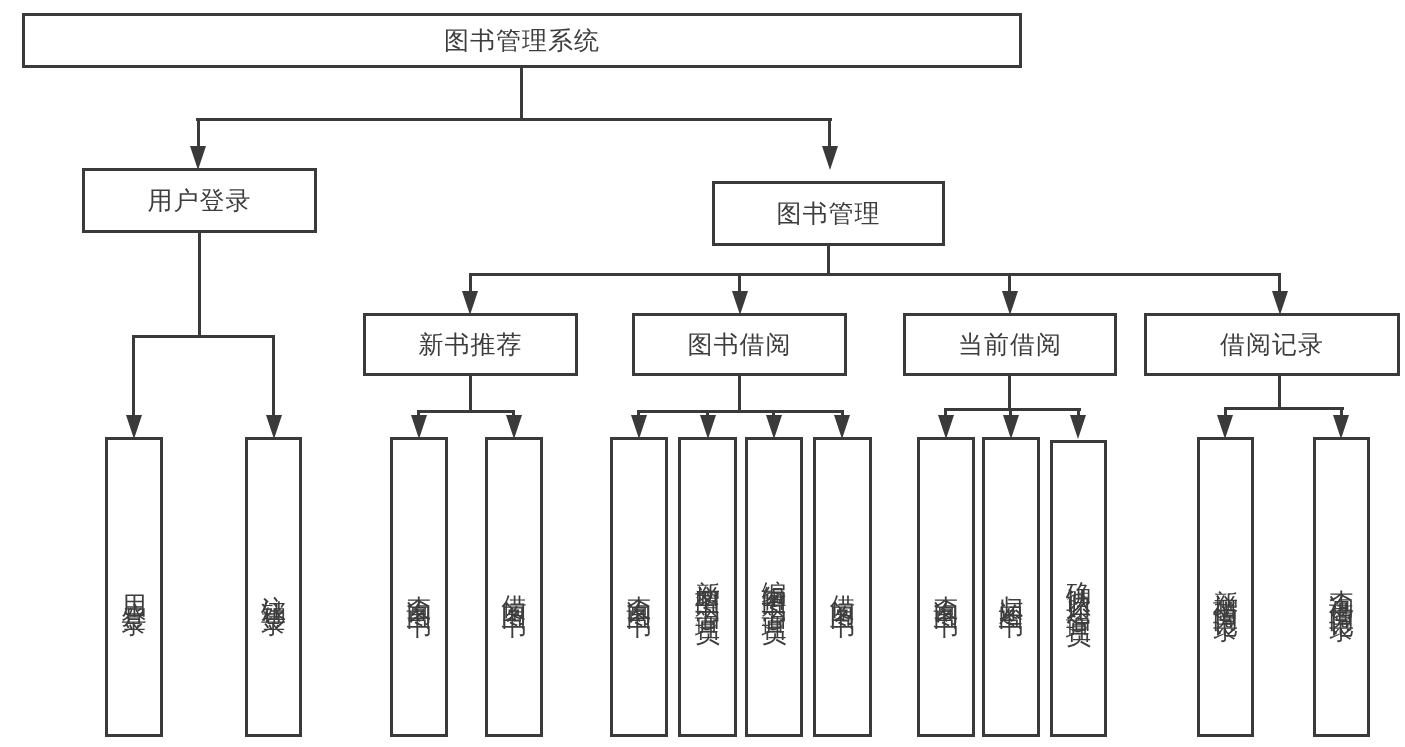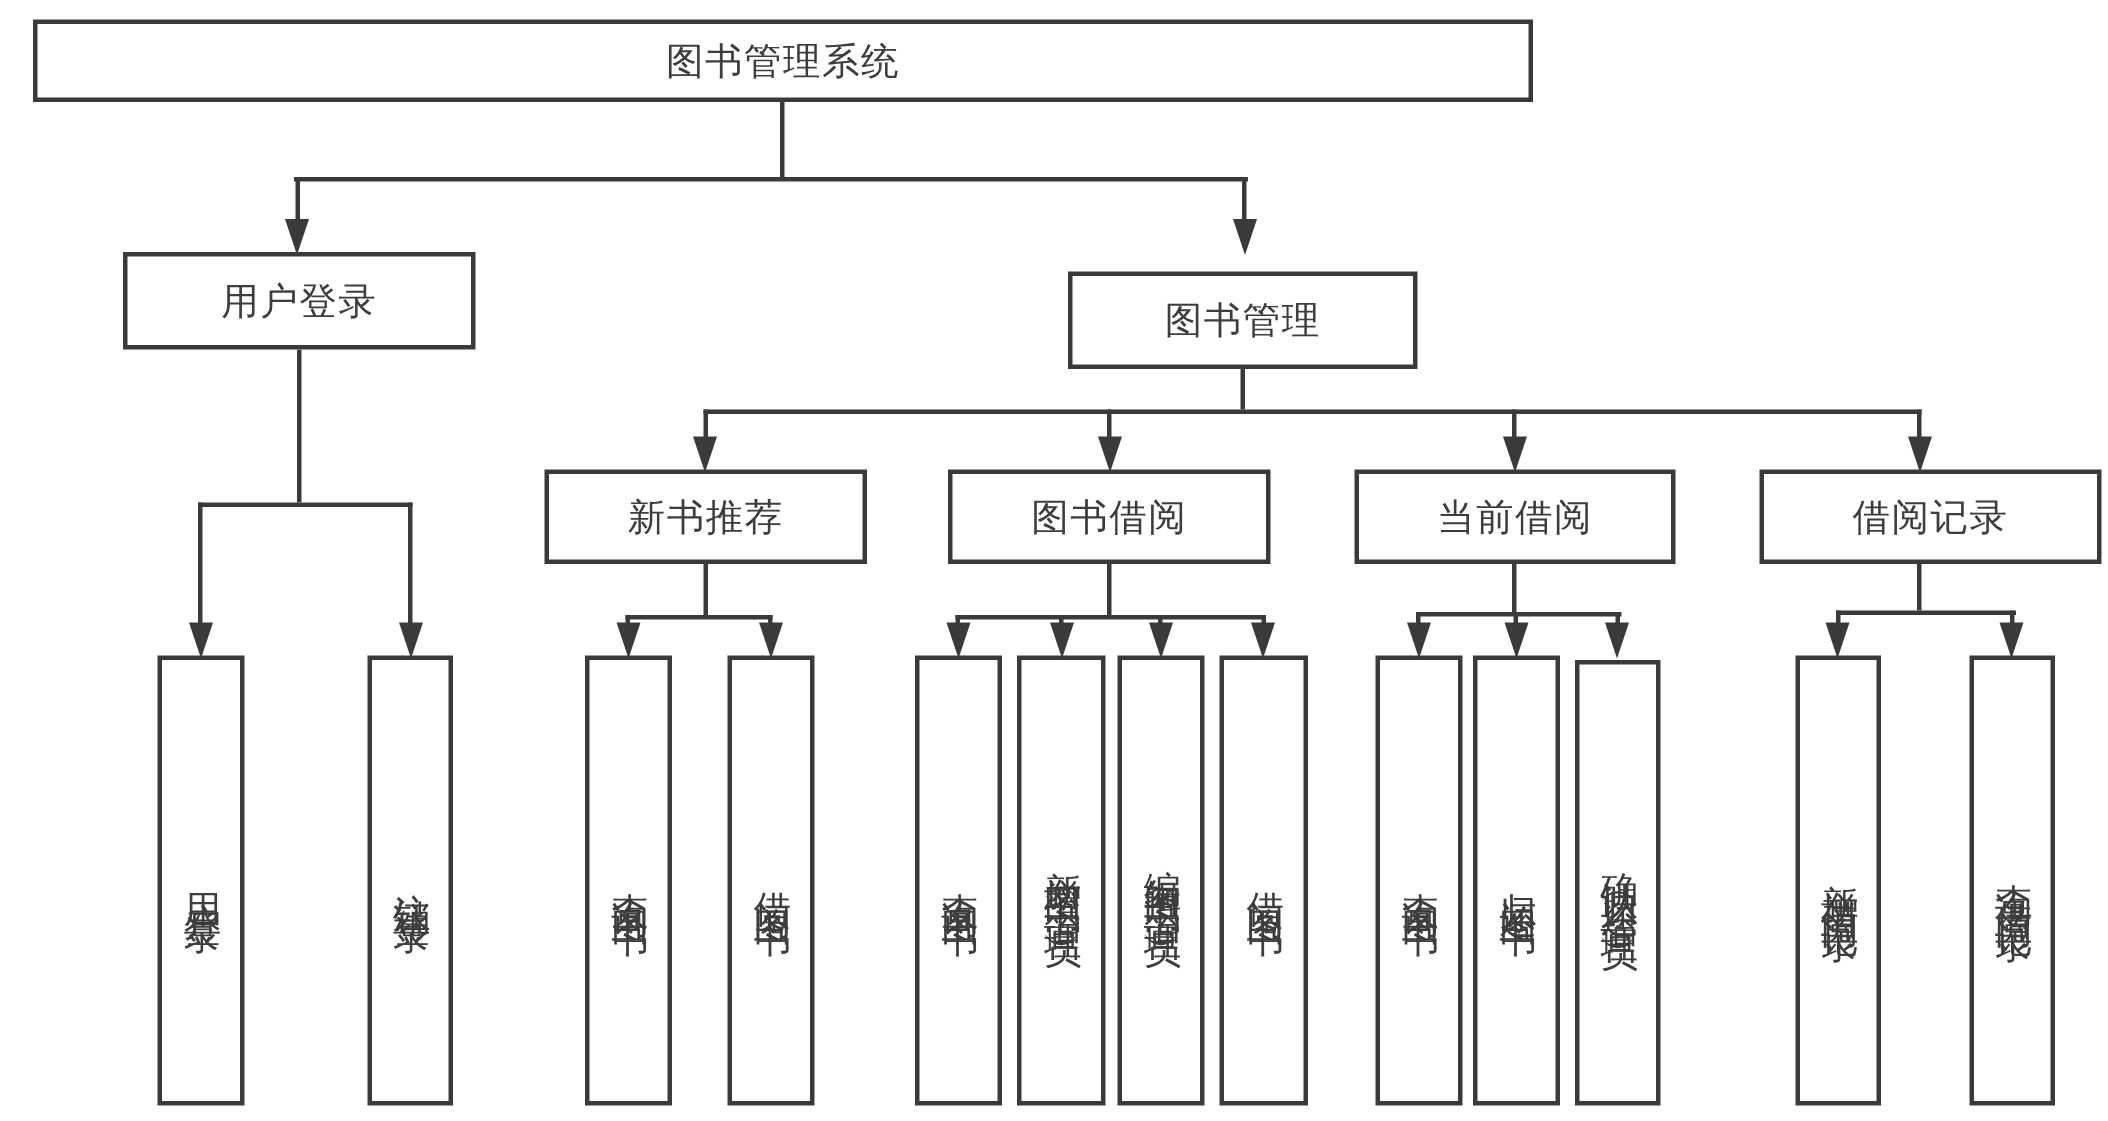--- a/index.html
+++ b/index.html
@@ -102,21 +102,21 @@
   <div class="arrow" style="left:1333px;top:415px;"></div>
 
   <div class="box" style="left:22px;top:13px;width:1000px;height:55px;">图书管理系统</div>
 
   <div class="box" style="left:82px;top:168px;width:235px;height:65px;">用户登录</div>
   <div class="box" style="left:712px;top:168px;width:233px;height:65px;margin-top:13px;">图书管理</div>
 
   <div class="box" style="left:363px;top:313px;width:215px;height:63px;">新书推荐</div>
   <div class="box" style="left:903px;top:313px;width:214px;height:63px;">当前借阅</div>
   <div class="box" style="left:632px;top:313px;width:215px;height:63px;">图书借阅</div>
-  <div class="box" style="left:1173px;top:313px;width:228px;height:63px;">借阅记录</div>
+  <div class="box" style="left:1144px;top:313px;width:256px;height:63px;">借阅记录</div>
 
   <div class="box vbox" style="left:105px;top:437px;width:58px;height:300px;">用户登录</div>
   <div class="box vbox" style="left:245px;top:437px;width:57px;height:300px;">注销登录</div>
 
   <div class="box vbox" style="left:390px;top:437px;width:58px;height:300px;">查询图书</div>
   <div class="box vbox" style="left:485px;top:437px;width:58px;height:300px;">借阅图书</div>
 
   <div class="box vbox" style="left:610px;top:437px;width:58px;height:300px;">查询图书</div>
   <div class="box vbox" style="left:678px;top:437px;width:59px;height:300px;">新增图书（管理员）</div>
   <div class="box vbox" style="left:745px;top:437px;width:58px;height:300px;">编辑图书（管理员）</div>

